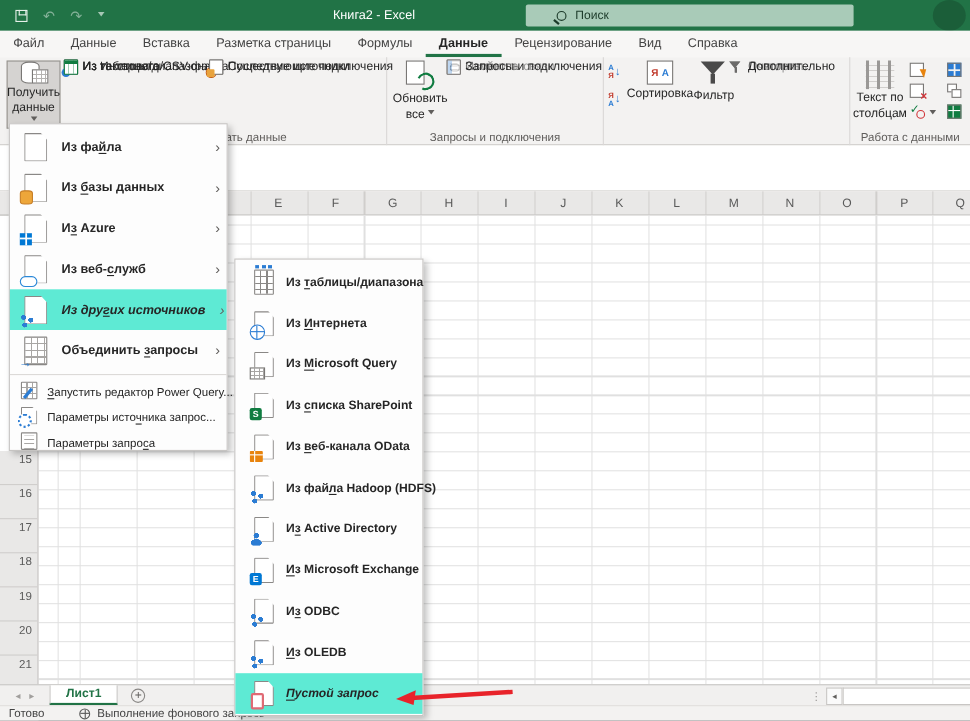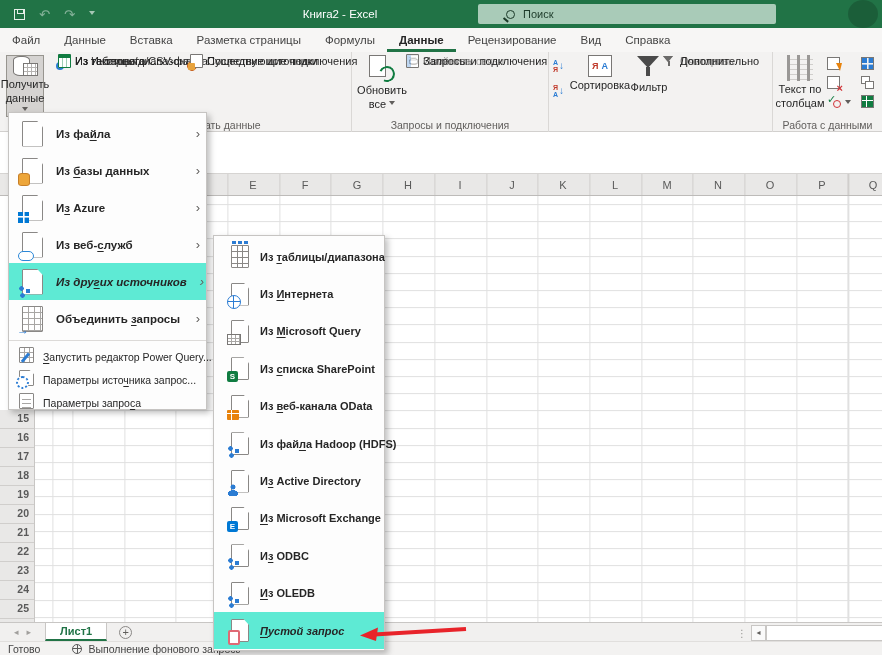--- a/index.html
+++ b/index.html
@@ -84,21 +84,21 @@
   
   .formula-bar{position:absolute;left:0;top:133px;width:882px;height:41px;background:#fff;border-bottom:1px solid #d6d4d2;}
   .col-headers{position:absolute;left:35px;top:174px;width:847px;height:22px;background:#e9e8e7;border-bottom:1px solid #bdbbb9;
      background-image:repeating-linear-gradient(90deg,#d0cecc 0 1px,transparent 1px 51.7px);background-position:37.4px 0;}
   .corner{position:absolute;left:0;top:174px;width:35px;height:22px;background:#e9e8e7;border-right:1px solid #d0cecc;border-bottom:1px solid #bdbbb9;}
   .colh{position:absolute;top:0;width:22px;margin-left:-11px;height:22px;line-height:22px;text-align:center;font-size:11px;color:#5a5a5a;cursor:default;}
   .grid-area{position:absolute;left:35px;top:196px;width:847px;height:426px;background:#fff;
      background-image:repeating-linear-gradient(90deg,#e0e0e0 0 1px,transparent 1px 51.7px),repeating-linear-gradient(#e0e0e0 0 1px,transparent 1px 17.2px);
      background-position:37.4px 0,0 8.1px;}
   .row-headers{position:absolute;left:0;top:410px;width:35px;background:#e9e8e7;border-right:1px solid #c8c6c4;}
-  .rowh{height:19px;line-height:17.2px;text-align:right;padding-right:5px;font-size:10.5px;color:#5a5a5a;border-bottom:1px solid #d0cecc;cursor:default;font-weight:bold;}
+  .rowh{height:31px;line-height:17.2px;text-align:right;padding-right:5px;font-size:10.5px;color:#5a5a5a;border-bottom:1px solid #d0cecc;cursor:default;}
 
   
   .sheet-bar{position:absolute;left:0;top:622px;width:882px;height:19px;background:#f1f0ef;border-top:1px solid #c8c6c4;display:flex;align-items:stretch;font-size:11px;color:#444;}
   .navs{display:flex;align-items:center;gap:8px;padding:0 14px;color:#a19f9d;font-size:9px;}
   .sheettab{background:#fff;border-left:1px solid #c8c6c4;border-right:1px solid #c8c6c4;border-bottom:2px solid #217346;
             color:#217346;font-weight:bold;padding:0 14px;display:flex;align-items:center;}
   .addsheet{width:13px;height:13px;border:1px solid #8a8886;border-radius:50%;margin:3px 0 0 12px;line-height:11px;text-align:center;color:#605e5c;font-size:11px;}
   .hscroll{position:absolute;right:0;top:1px;height:18px;display:flex;align-items:center;}
   .dots{color:#9a9896;font-size:10px;margin-right:4px;}
   .sarrow{width:15px;height:16px;background:#fafafa;border:1px solid #c8c6c4;color:#605e5c;font-size:8px;text-align:center;line-height:14px;}
@@ -186,21 +186,21 @@
       <span class="rtab" data-name="ribbon-tab">Формулы</span>
       <span class="rtab active" data-name="ribbon-tab">Данные</span>
       <span class="rtab" data-name="ribbon-tab">Рецензирование</span>
       <span class="rtab" data-name="ribbon-tab">Вид</span>
       <span class="rtab" data-name="ribbon-tab">Справка</span>
     </div>
 
   <div class="ribbon" data-name="ribbon">
 
     <div class="rgroup" style="left:0;width:352px;" data-name="group-get-transform-data">
-      <div class="rbb pressed" style="left:6px;width:38px;" data-name="get-data-button">
+      <div class="rbb pressed" style="left:6px;width:49px;" data-name="get-data-button">
         <span class="gd-icon" data-name="get-data-icon"></span>
         <span class="lab">Получить</span>
         <span class="lab"><span>данные</span> <span class="dn"></span></span>
       </div>
       <div>
 
       <div class="rsb" style="left:58px;" data-name="ribbon-small-button">
           <span class="ri" data-name="csv-file-icon"></span>
           <span>Из текстового/CSV-файла</span>
         </div>

